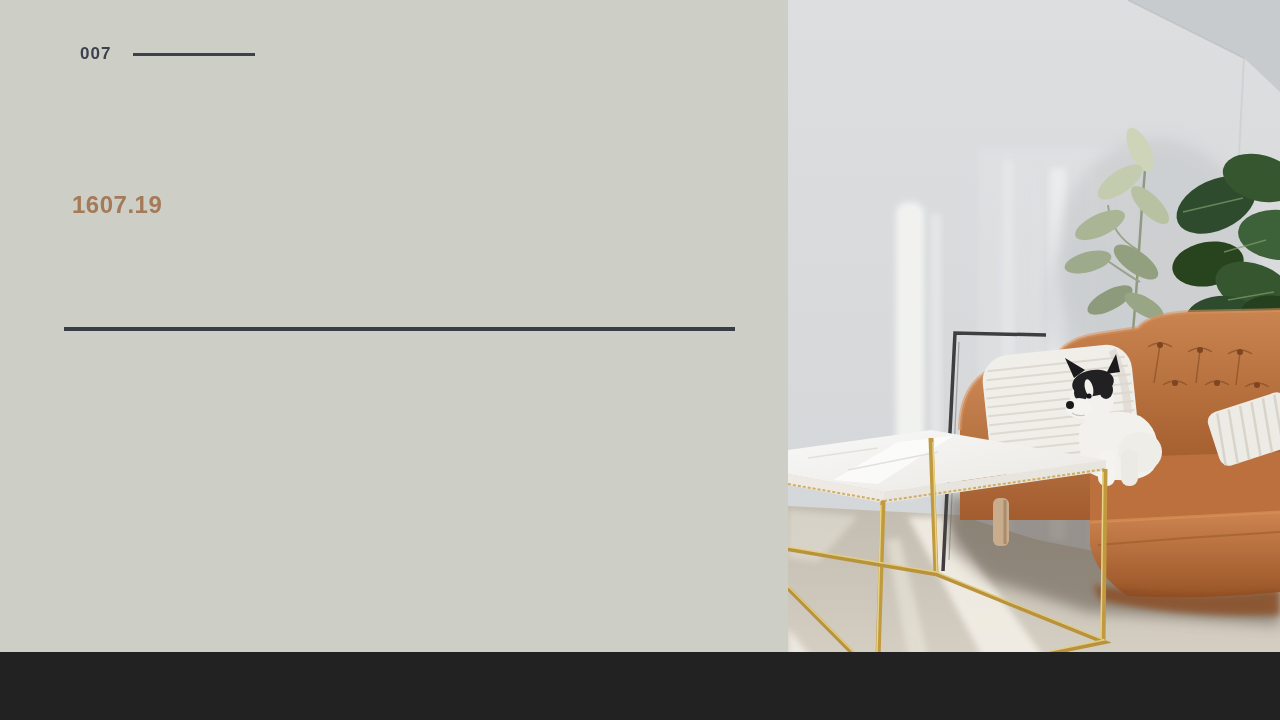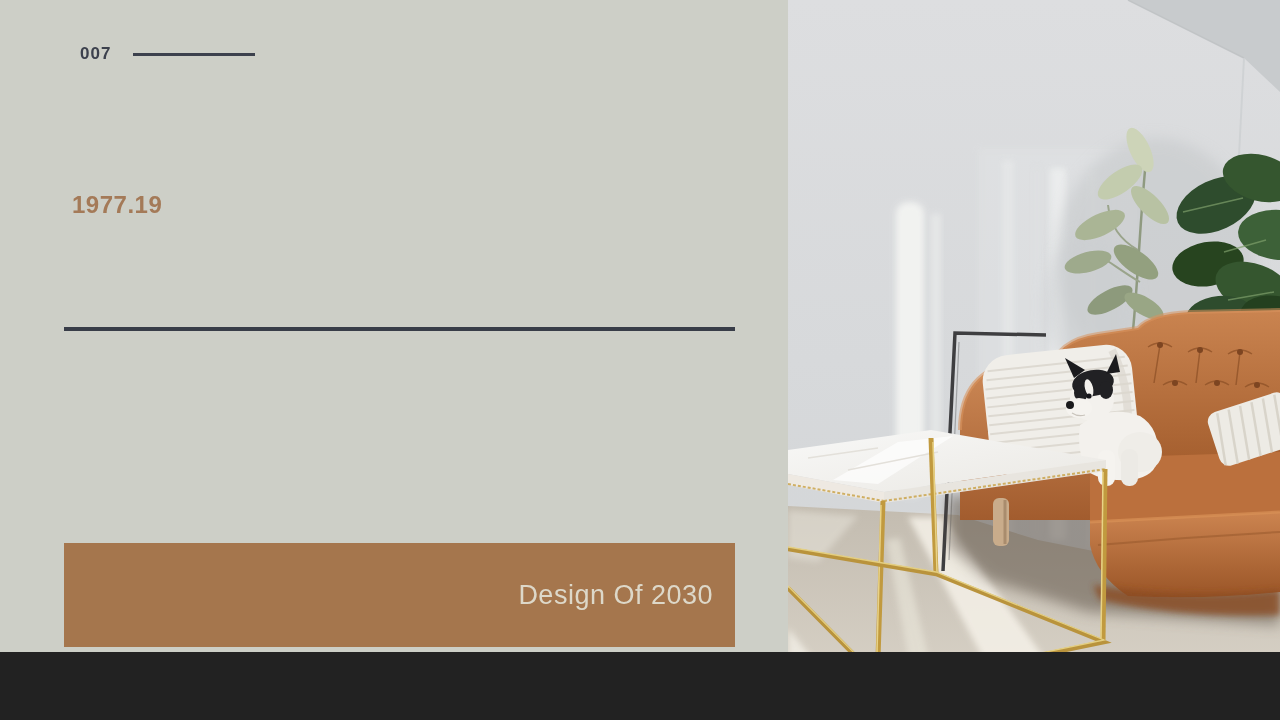--- a/index.html
+++ b/index.html
@@ -38,32 +38,29 @@
 
 <div class="slide">
 
   <div class="left-panel">
 
     <div class="page-num-row">
       <span class="page-num">007</span>
       <span class="page-num-line"></span>
     </div>
 
-    <div class="ref-num">1977.19</div>
+    <div class="ref-num">1607.19</div>
 
     <h1 class="slide-title" style="margin:0;">
       <br>
     </h1>
 
     <div class="divider"></div>
 
 
-    <div class="banner">
-      <span class="banner-label">Design Of 2030</span>
-    </div>
   </div>
 
   <div class="photo-panel" role="img" aria-label="Living room with tan leather sofa, small black and white dog on a white pillow, green plants, leaning frame and a white marble coffee table with gold legs">
     <svg width="492" height="720" viewBox="0 0 492 720" xmlns="http://www.w3.org/2000/svg">
       <defs>
         <linearGradient id="wallGrad" x1="0" y1="0" x2="0" y2="1">
           <stop offset="0" stop-color="#dddee0"></stop>
             <stop offset="1" stop-color="#d1d4d6"></stop>
         </linearGradient>
         <linearGradient id="carpetGrad" x1="0" y1="0" x2="0" y2="1">

